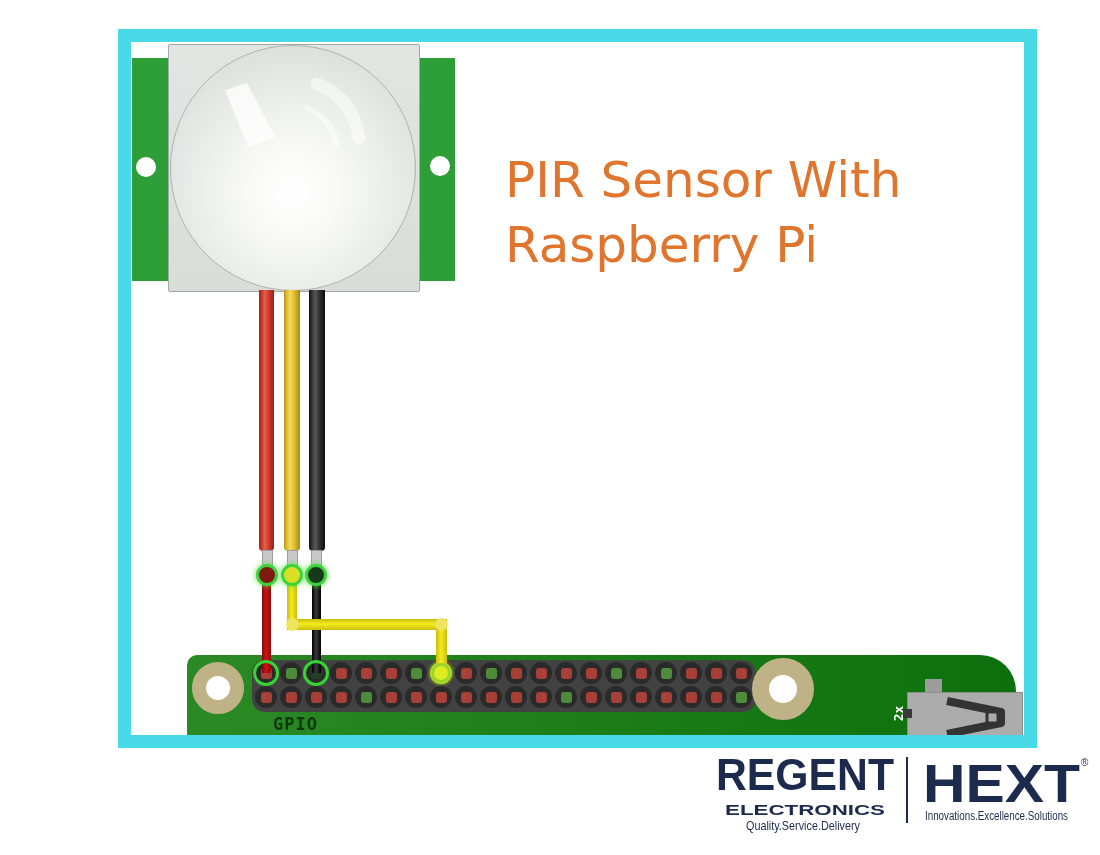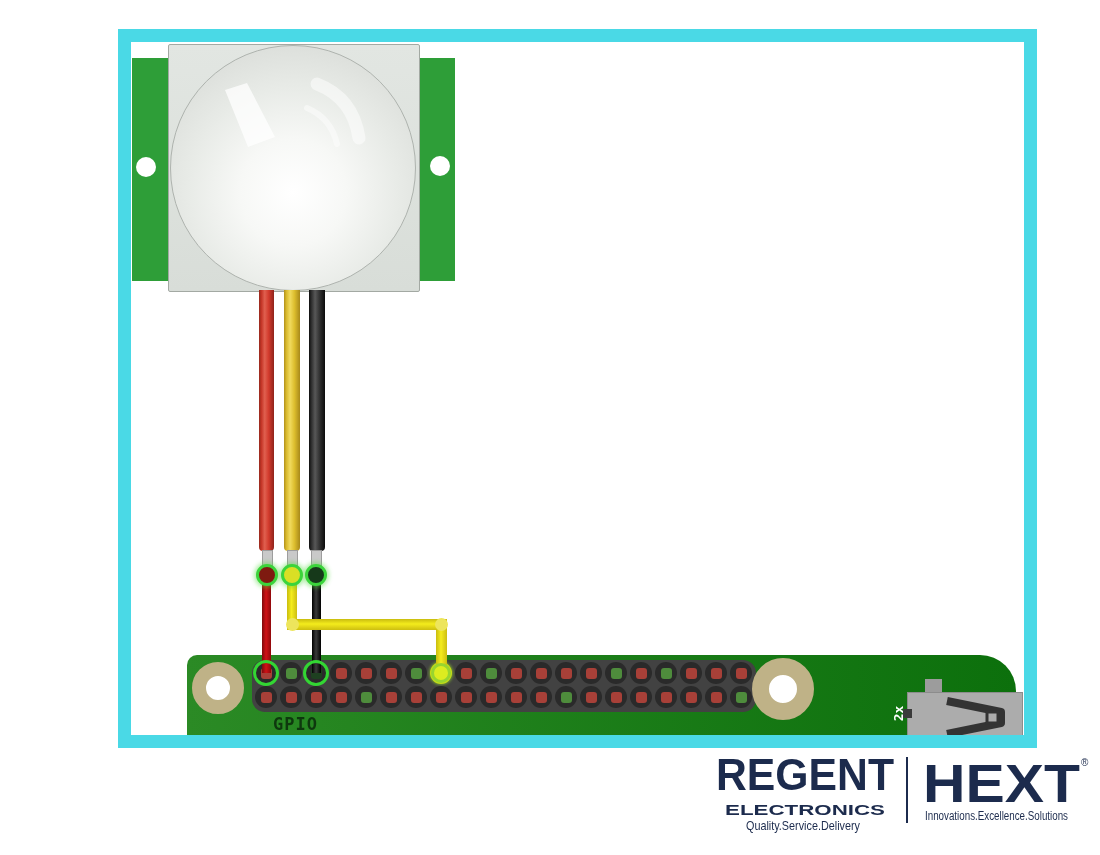--- a/index.html
+++ b/index.html
@@ -99,20 +99,24 @@
   .logo-hext   { left:915px; top:750px; z-index:2; }
   .logo-text { fill:#1C2B4D; font-family:"Liberation Sans", sans-serif; }
 </style>
 </head>
 <body>
 
 <div class="canvas">
 
   <div class="abs frame"></div>
 
+  <div class="abs title-block">
+    <div>PIR Sensor With</div>
+    <div>Raspberry Pi</div>
+  </div>
 
   <div class="abs pcb-tab left"></div>
   <div class="abs pcb-tab right"></div>
   <div class="abs pcb-hole left"></div>
   <div class="abs pcb-hole right"></div>
   <div class="abs module"></div>
   <div class="abs dome">
     <svg width="244" height="244" viewBox="0 0 244 244">
       <polygon points="54,44 76,37 104,91 77,101" fill="#ffffff" opacity="0.75"></polygon>
       <path d="M146,38 Q182,52 188,92" fill="none" stroke="#ffffff" stroke-width="13" stroke-linecap="round" opacity="0.5"></path>

